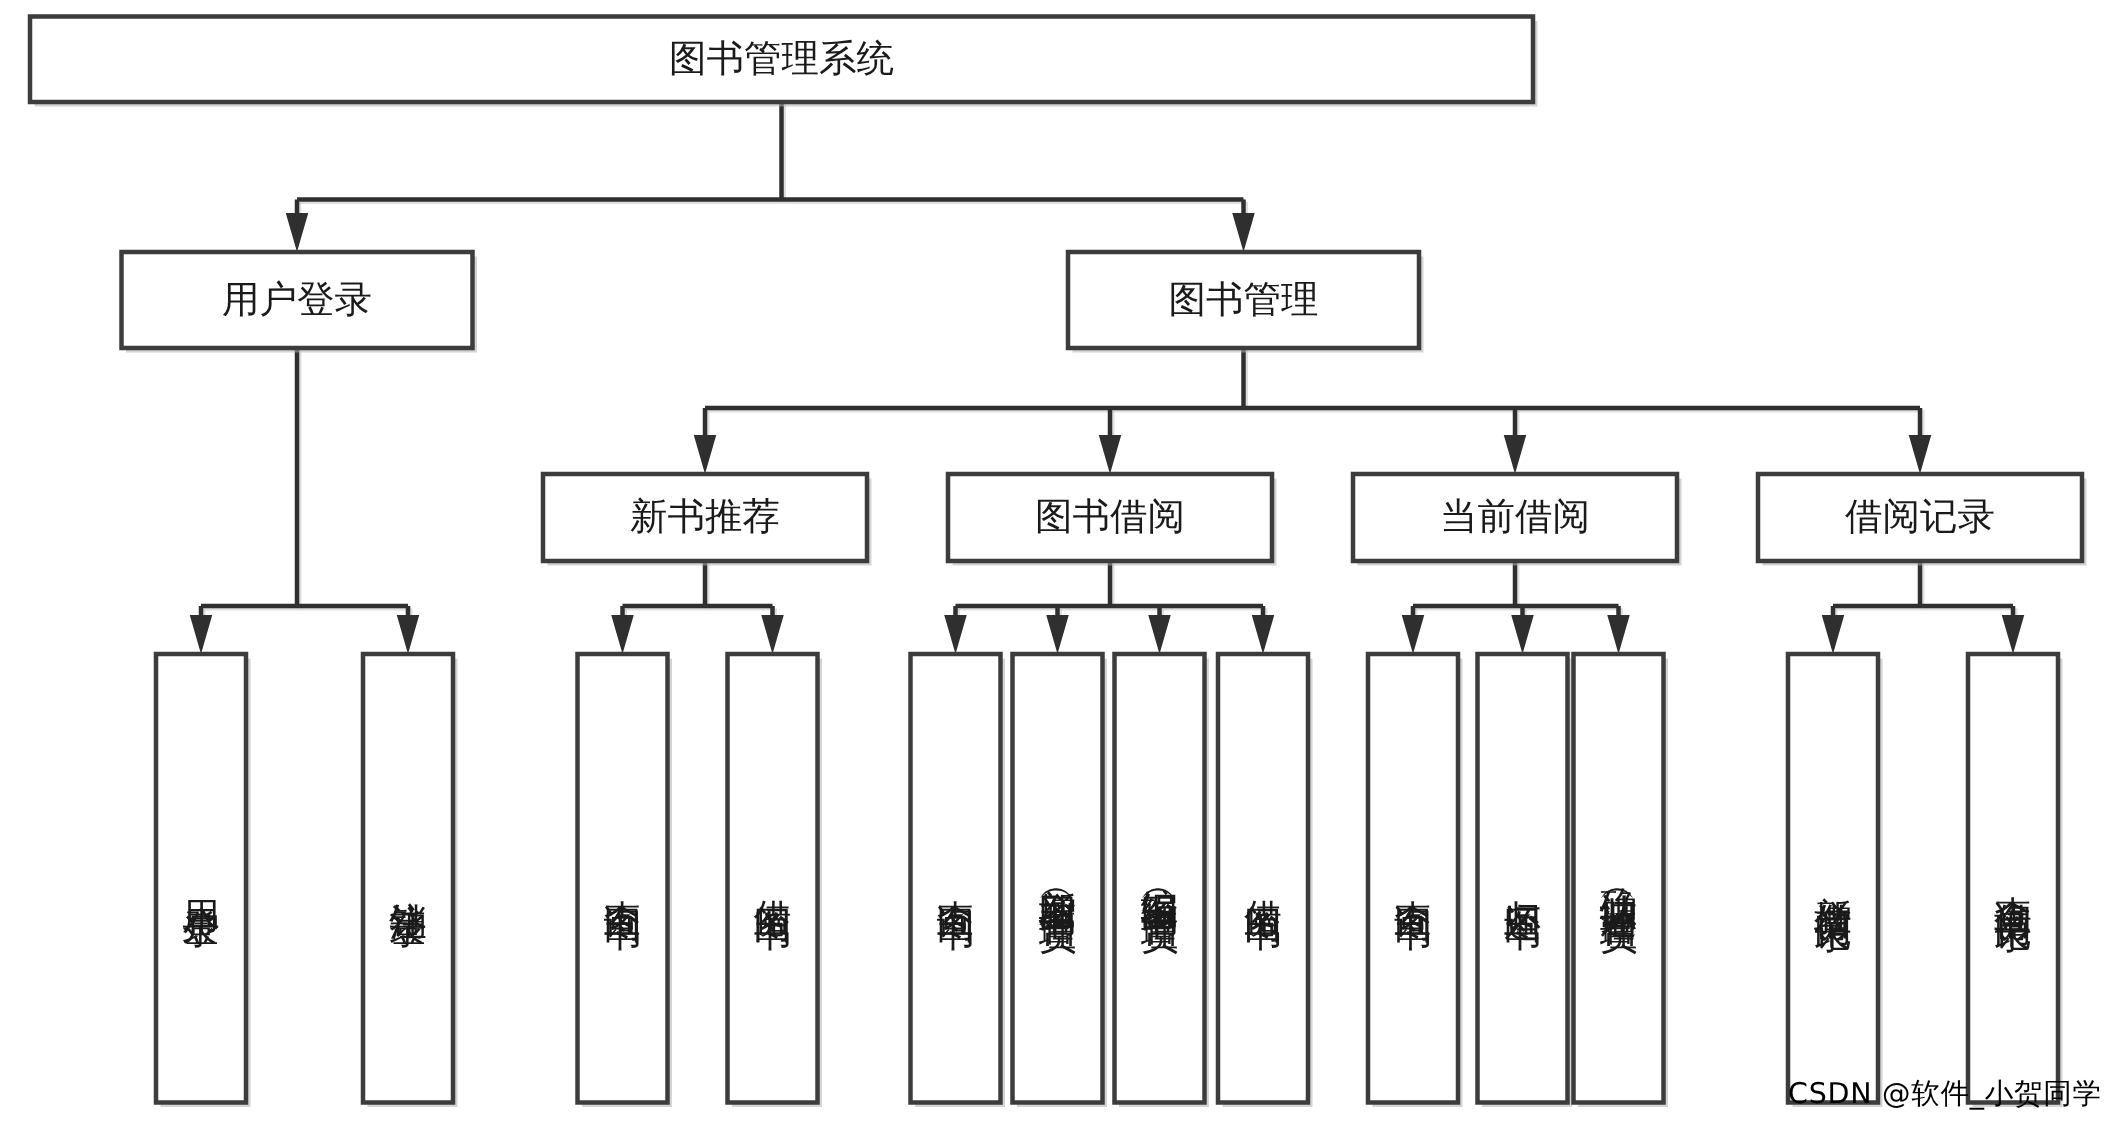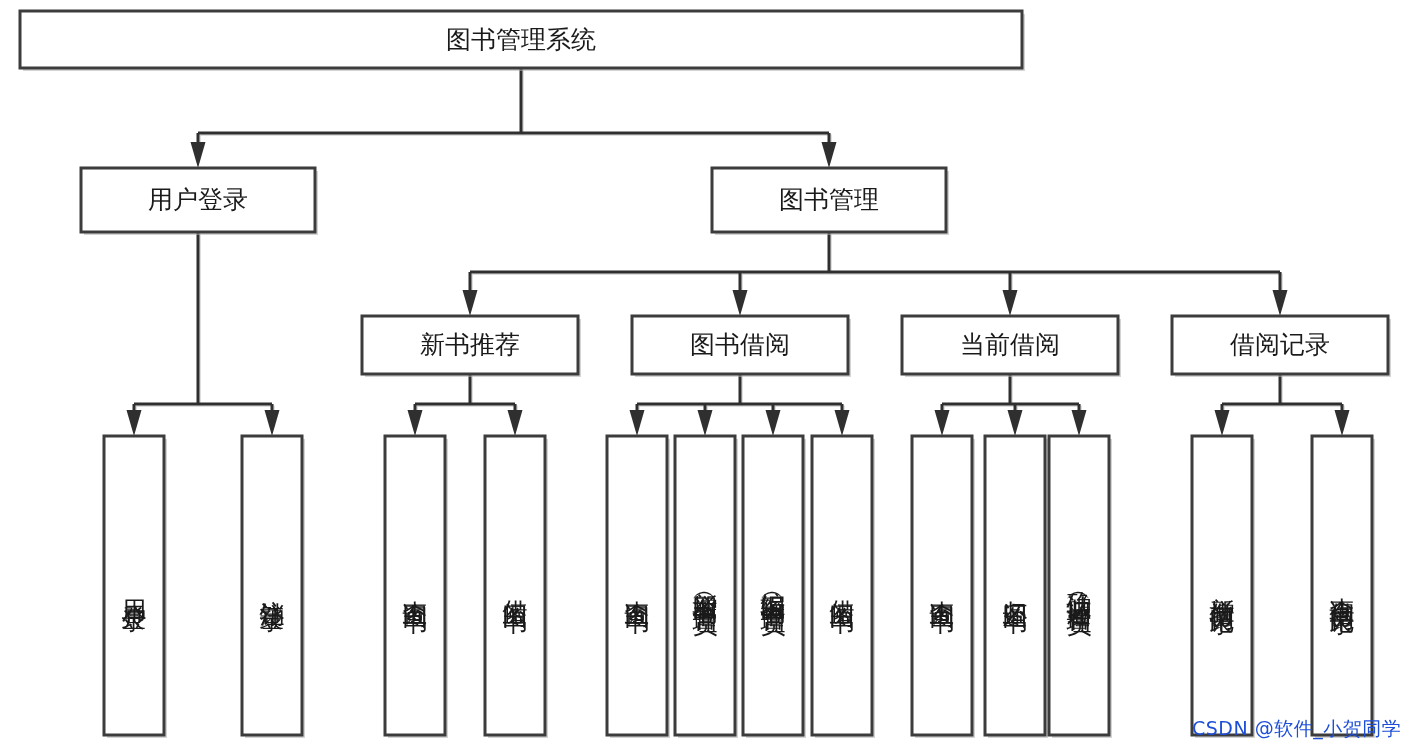--- a/index.html
+++ b/index.html
@@ -75,21 +75,21 @@
     color: #1a1a1a;
     letter-spacing: 3px;
     white-space: nowrap;
     pointer-events: none;
     user-select: none;
   }
   .watermark {
     position: absolute;
     font-family: "DejaVu Sans", "Liberation Sans", sans-serif;
     font-size: 19px;
-    color: #1d4ed8;
+    color: #000000;
     white-space: nowrap;
     letter-spacing: 0.5px;
   }
 </style>
 </head>
 <body>
 
 <div id="diagram-root">
 
   <svg class="flow-canvas" viewBox="0 0 1405 747" xmlns="http://www.w3.org/2000/svg">

